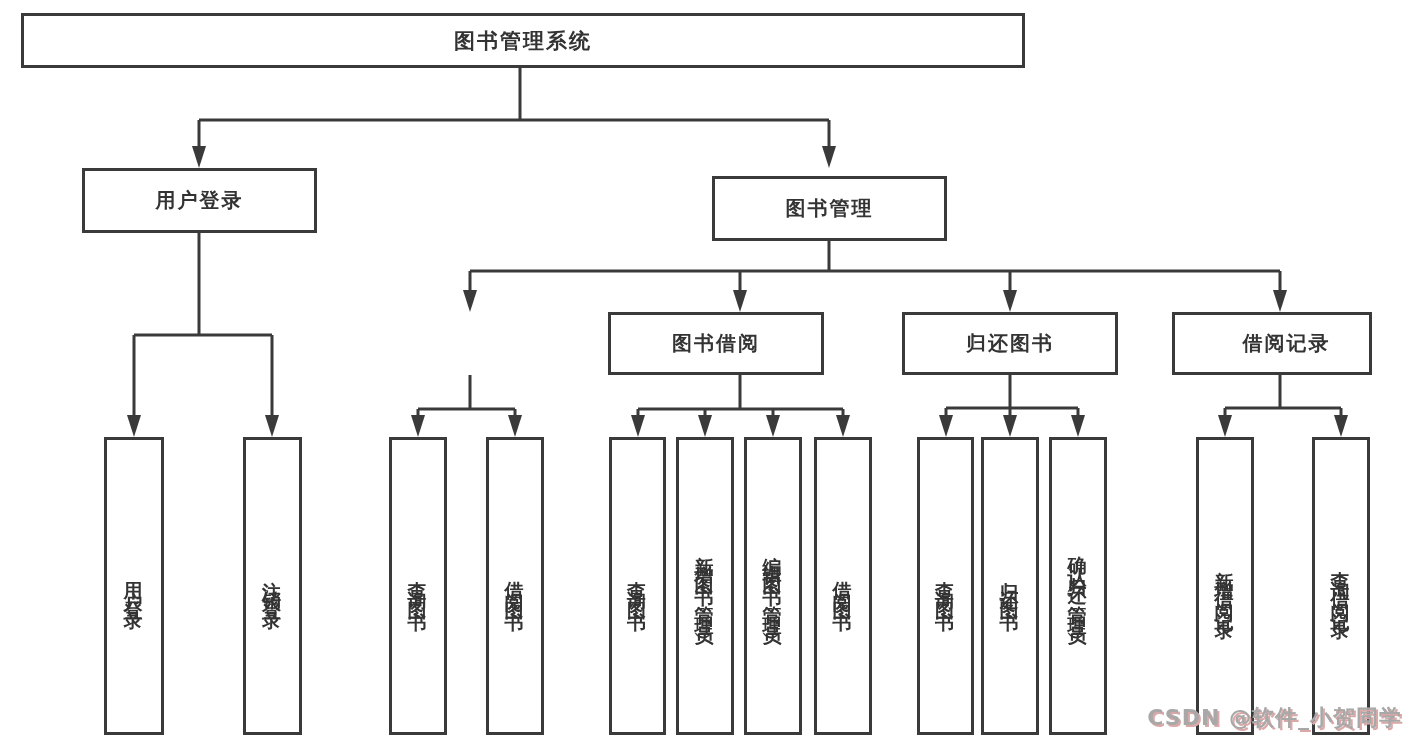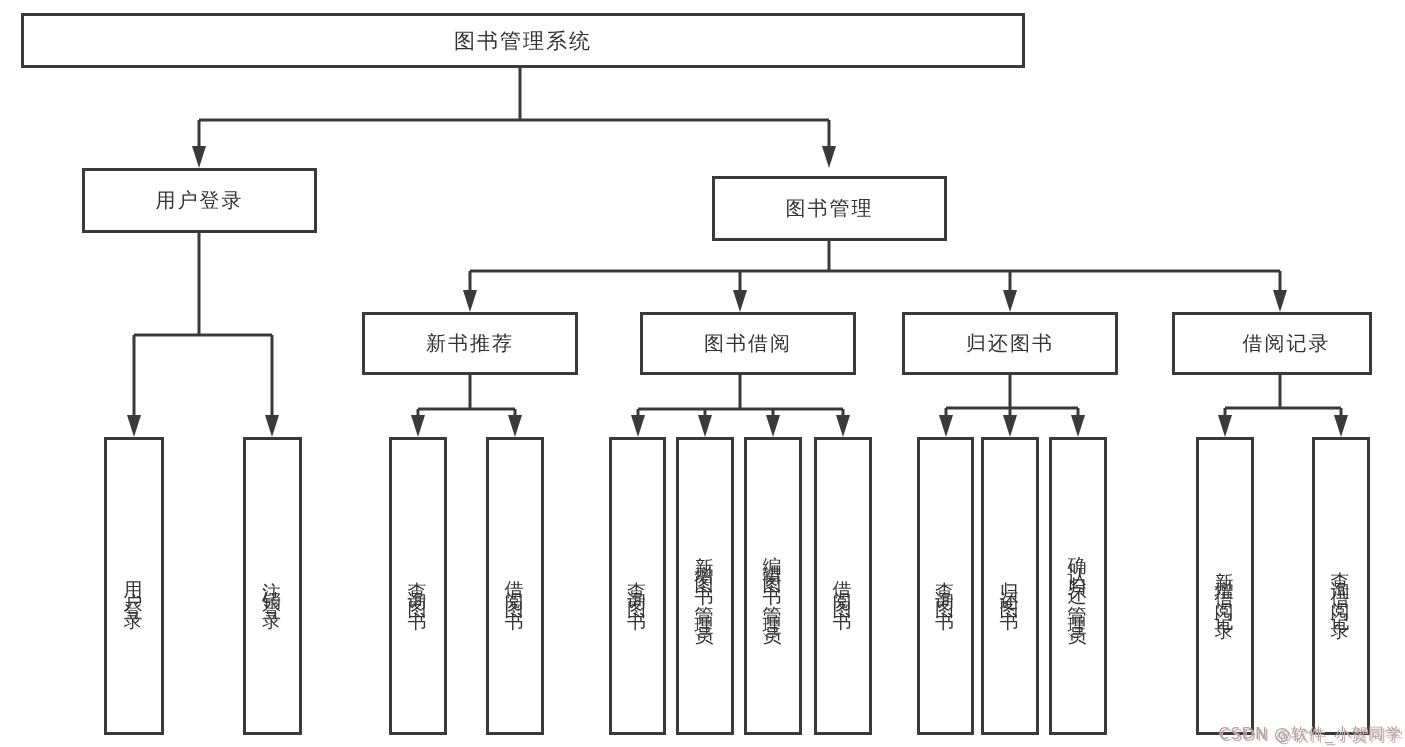--- a/index.html
+++ b/index.html
@@ -10,21 +10,21 @@
     --watermark: #a8a8a8;
     --watermark-shadow: #dba8a8;
   }
   html, body {
     margin: 0; padding: 0;
     width: 1405px; height: 747px;
     background: var(--background);
     font-family: "DejaVu Sans", "Liberation Sans", sans-serif;
     overflow: hidden;
   }
-  #stage { position: relative; width: 1405px; height: 747px; }
+  #stage { position: relative; width: 1405px; height: 747px; font-weight: bold; }
   svg.wires { position: absolute; left: 0; top: 0; z-index: 1; }
   svg.wires path { stroke: var(--line); stroke-width: 3; fill: none; }
   svg.wires polygon { fill: var(--line); stroke: none; }
   .node {
     position: absolute; z-index: 2;
     box-sizing: border-box;
     border: 3px solid var(--box-border);
     background: #ffffff;
     display: flex; align-items: center; justify-content: center;
     color: var(--node-text);
@@ -35,22 +35,22 @@
   .node.root { font-size: 21px; }
   .node.leaf {
     writing-mode: vertical-rl;
     text-orientation: mixed;
     font-size: 19px;
     letter-spacing: 10px;
     white-space: normal;
   }
   .watermark {
     position: absolute; z-index: 5;
-    right: 3px; bottom: 2px;
-    font-size: 16px;
+    right: 3px; bottom: 14px;
+    font-size: 22px;
     color: var(--watermark);
     text-shadow: 2px 2px 0 var(--watermark-shadow);
     letter-spacing: 1px;
   }
 </style>
 </head>
 <body>
 
 <div id="stage">
 
@@ -102,22 +102,21 @@
       <polygon points="1218,415 1232,415 1225,437"></polygon>
       <polygon points="1334,415 1348,415 1341,437"></polygon>
     </g>
   </svg>
 
   <div class="node root" style="left:21px; top:13px; width:1004px; height:55px;">图书管理系统</div>
 
   <div class="node" style="left:82px; top:168px; width:235px; height:65px;">用户登录</div>
   <div class="node" style="left:712px; top:176px; width:235px; height:65px;">图书管理</div>
 
-  <div class="node" style="left:362px; top:312px; width:216px; height:63px;">新书推荐</div>
-  <div class="node" style="left:640px; top:312px; width:216px; height:63px;">图书借阅</div>
+  <div class="node" style="left:608px; top:312px; width:216px; height:63px;">图书借阅</div>
   <div class="node" style="left:902px; top:312px; width:216px; height:63px;">归还图书</div>
   <div class="node" style="left:1172px; top:312px; width:200px; height:63px;padding-left:29px;">借阅记录</div>
 
   <div class="node leaf" style="left:104px; top:437px; width:60px; height:298px;">用户登录</div>
   <div class="node leaf" style="left:243px; top:437px; width:59px; height:298px;">注销登录</div>
 
   <div class="node leaf" style="left:389px; top:437px; width:58px; height:298px;">查询图书</div>
   <div class="node leaf" style="left:486px; top:437px; width:58px; height:298px;">借阅图书</div>
 
   <div class="node leaf" style="left:609px; top:437px; width:57px; height:298px;">查询图书</div>

